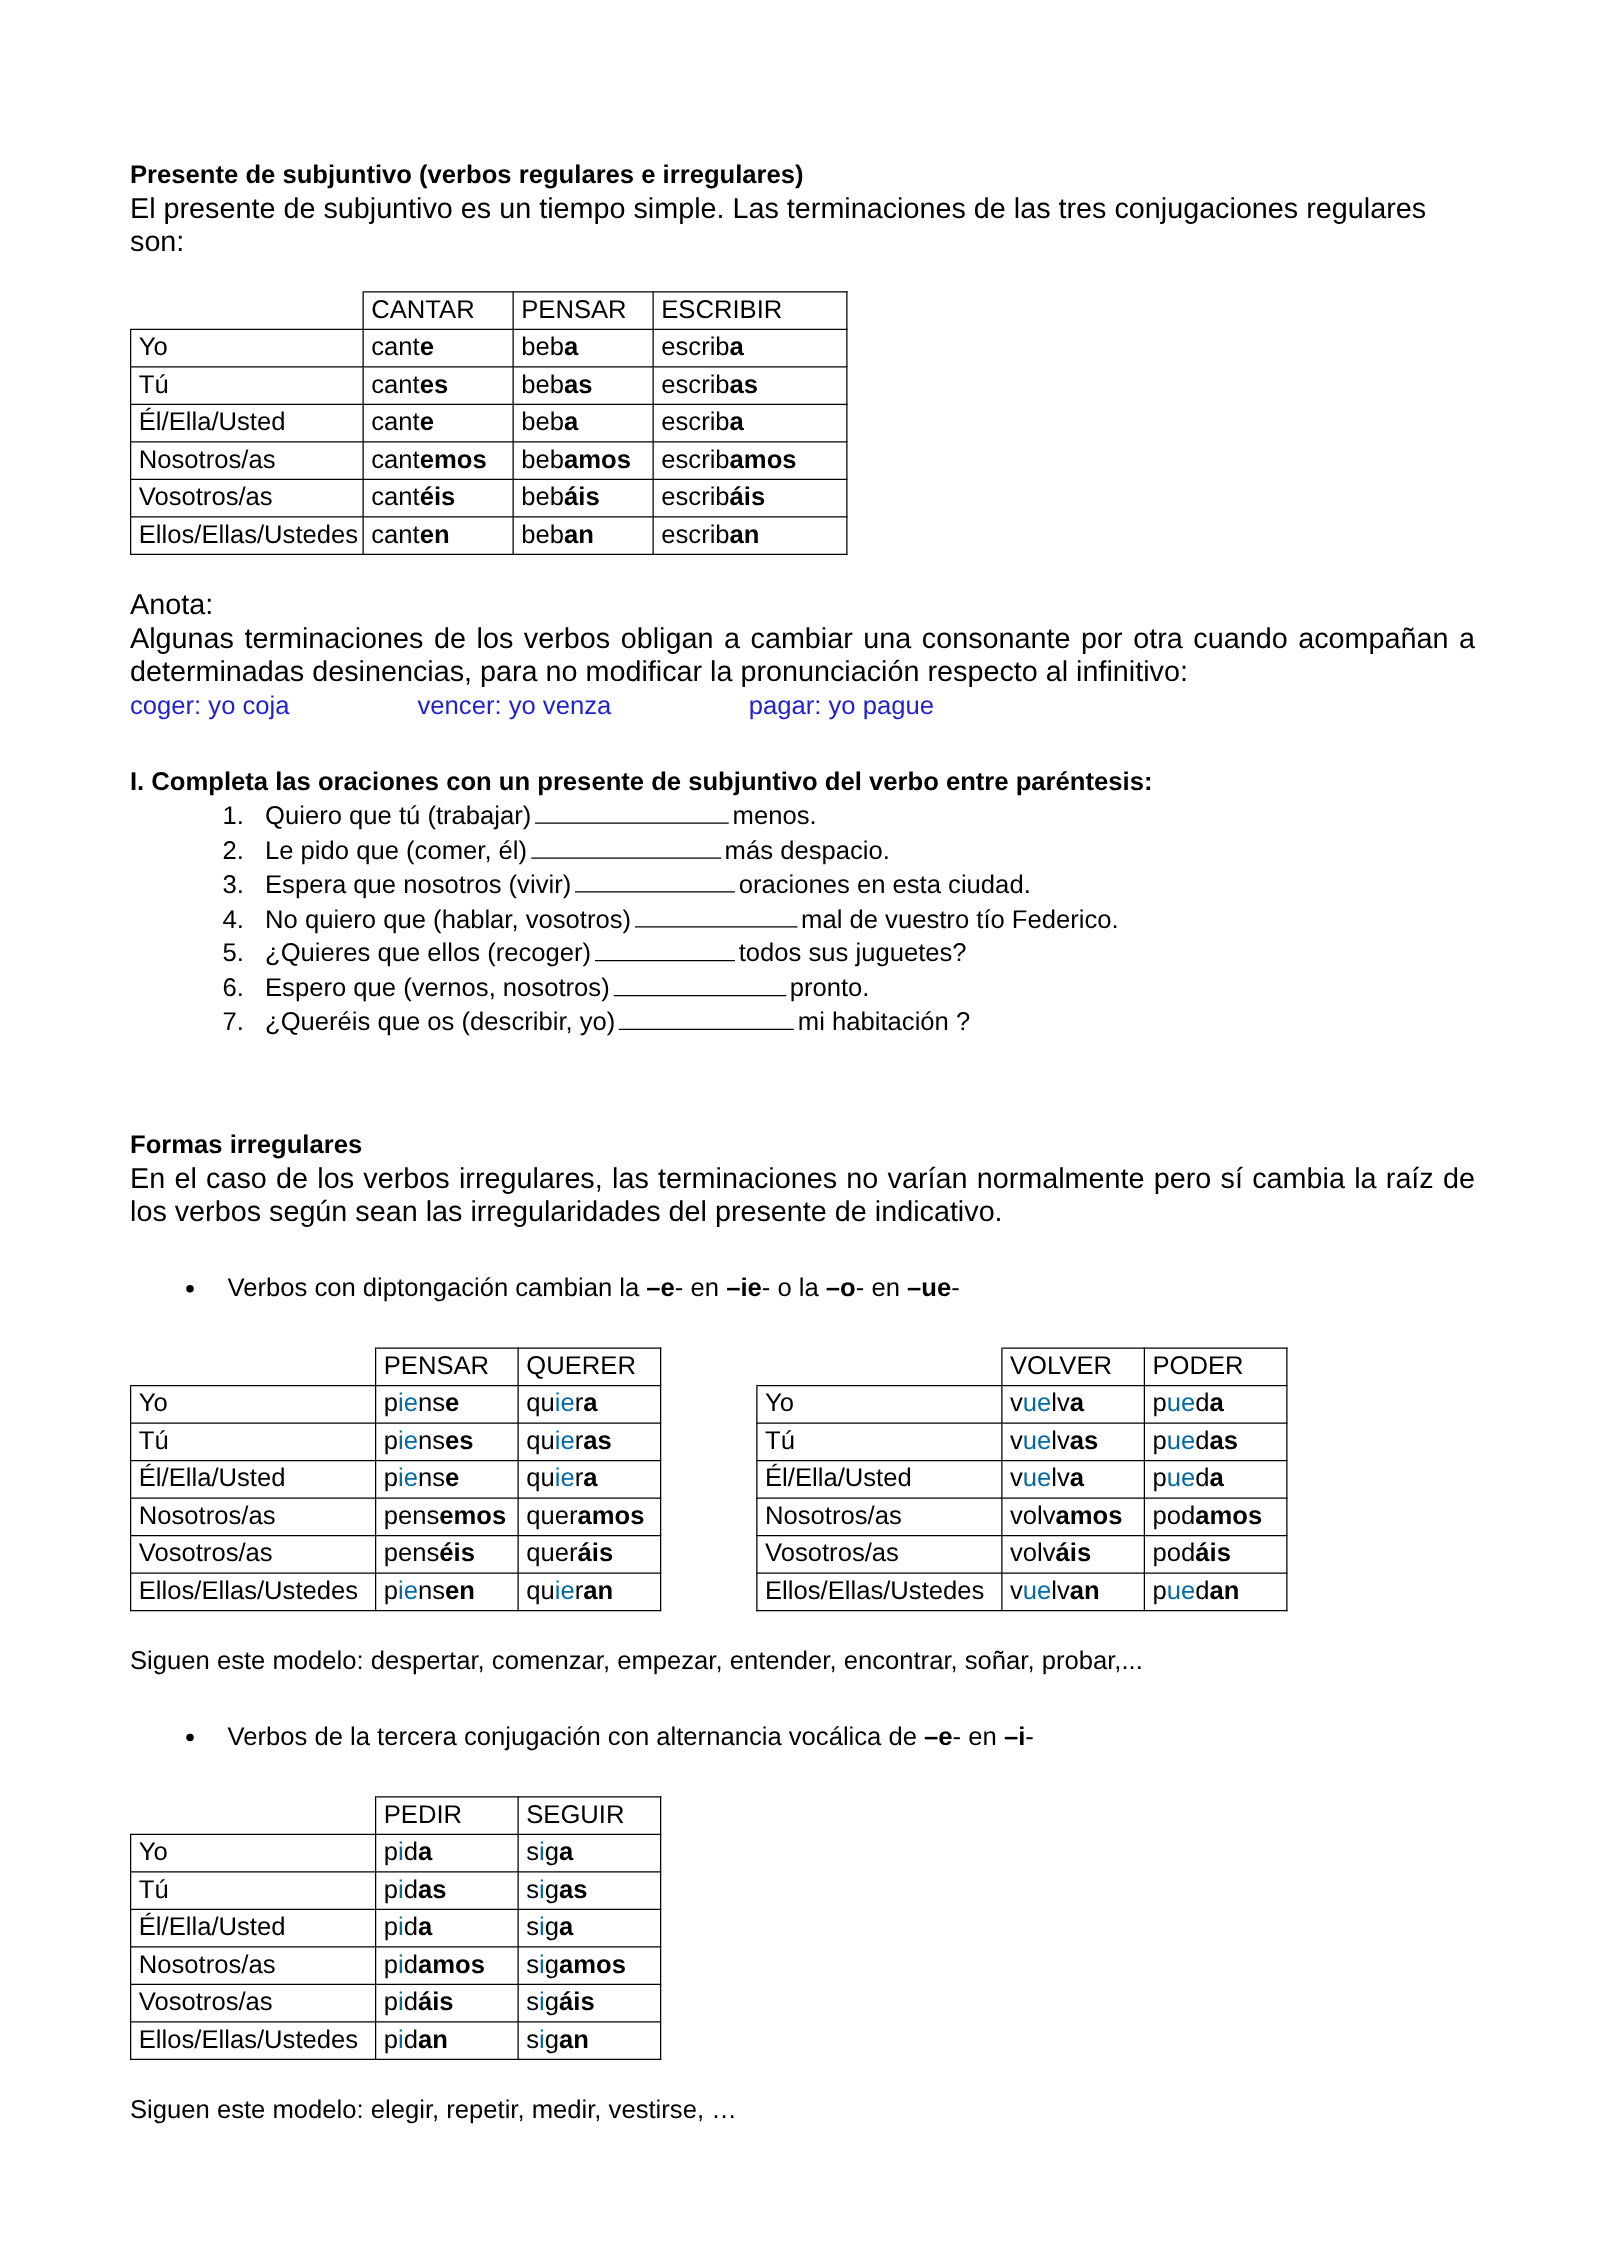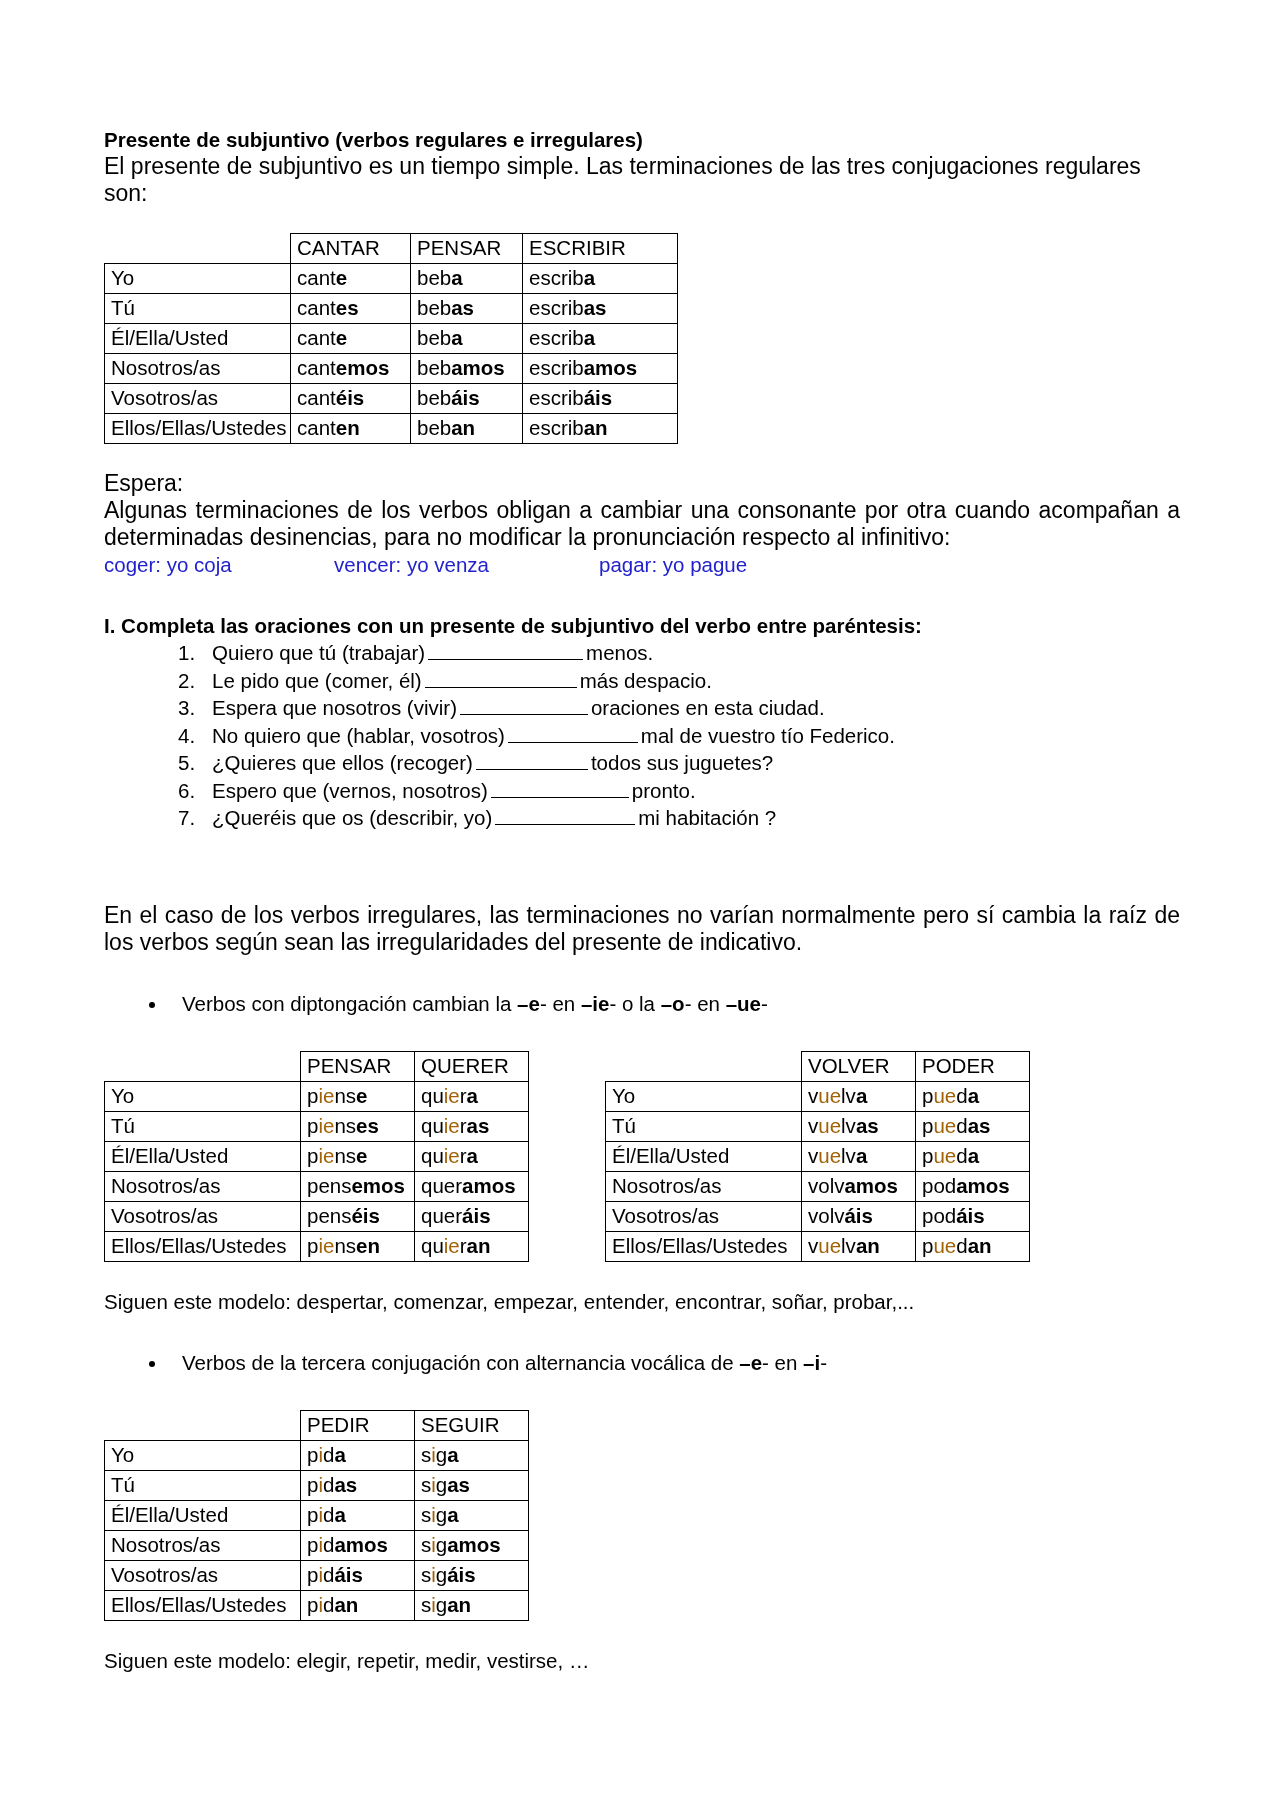--- a/index.html
+++ b/index.html
@@ -76,21 +76,21 @@
   .t-pedir col.c2 { width: 114px; }
 
   .two-tables {
     display: flex;
     flex-direction: row;
     align-items: flex-start;
     gap: 76px;
   }
 
   b, .bd { font-weight: bold; }
-  .red { color: #a16207; }
+  .red { color: #0369a1; }
 
   .note-blue {
     font-size: 20.5px;
     line-height: 27px;
     color: #2222cc;
     display: flex;
     flex-direction: row;
   }
   .note-blue .c1 { width: 230px; }
   .note-blue .c2 { width: 265px; }
@@ -186,21 +186,21 @@
           <td>Ellos/Ellas/Ustedes</td>
           <td>cant<b>en</b></td>
           <td>beb<b>an</b></td>
           <td>escrib<b>an</b></td>
         </tr>
       </tbody>
   </table>
 
   <div class="spacer-md"></div>
 
-  <p class="para">Espera:</p>
+  <p class="para">Anota:</p>
   <p class="para justify">Algunas terminaciones de los verbos obligan a cambiar una consonante por otra cuando acompañan a determinadas desinencias, para no modificar la pronunciación respecto al infinitivo:</p>
 
   <div class="note-blue" id="note-examples">
       <span class="c1">coger: yo coja</span>
       <span class="c2">vencer: yo venza</span>
       <span class="">pagar: yo pague</span>
     </div>
 
   <div class="spacer-lg"></div>
 
@@ -212,20 +212,21 @@
       <li style="padding-left: 0px;"><span style="display: inline-block; width: 34px; margin-left: -34px;">3.</span><span>Espera que nosotros (vivir)</span><span class="fill" style="width:128px"></span><span>oraciones en esta ciudad.</span></li>
       <li style="padding-left: 0px;"><span style="display: inline-block; width: 34px; margin-left: -34px;">4.</span><span>No quiero que (hablar, vosotros)</span><span class="fill" style="width:130px"></span><span>mal de vuestro tío Federico.</span></li>
       <li style="padding-left: 0px;"><span style="display: inline-block; width: 34px; margin-left: -34px;">5.</span><span>¿Quieres que ellos (recoger)</span><span class="fill" style="width:112px"></span><span>todos sus juguetes?</span></li>
       <li style="padding-left: 0px;"><span style="display: inline-block; width: 34px; margin-left: -34px;">6.</span><span>Espero que (vernos, nosotros)</span><span class="fill" style="width:138px"></span><span>pronto.</span></li>
       <li style="padding-left: 0px;"><span style="display: inline-block; width: 34px; margin-left: -34px;">7.</span><span>¿Queréis que os (describir, yo)</span><span class="fill" style="width:140px"></span><span>mi habitación ?</span></li>
     </ol>
 
   <div class="spacer-xl"></div>
   <div class="spacer-md"></div>
 
+  <h2 class="h-bold">Formas irregulares</h2>
   <p class="para justify">En el caso de los verbos irregulares, las terminaciones no varían normalmente pero sí cambia la raíz de los verbos según sean las irregularidades del presente de indicativo.</p>
 
   <div class="spacer-lg"></div>
 
   <ul class="bullets">
     <li id="bullet-dipt"><span>Verbos con diptongación cambian la </span><b>–e</b><span>- en </span><b>–ie</b><span>- o la </span><b>–o</b><span>- en </span><b>–ue</b><span>-</span></li>
   </ul>
 
   <div class="spacer-lg"></div>
 

